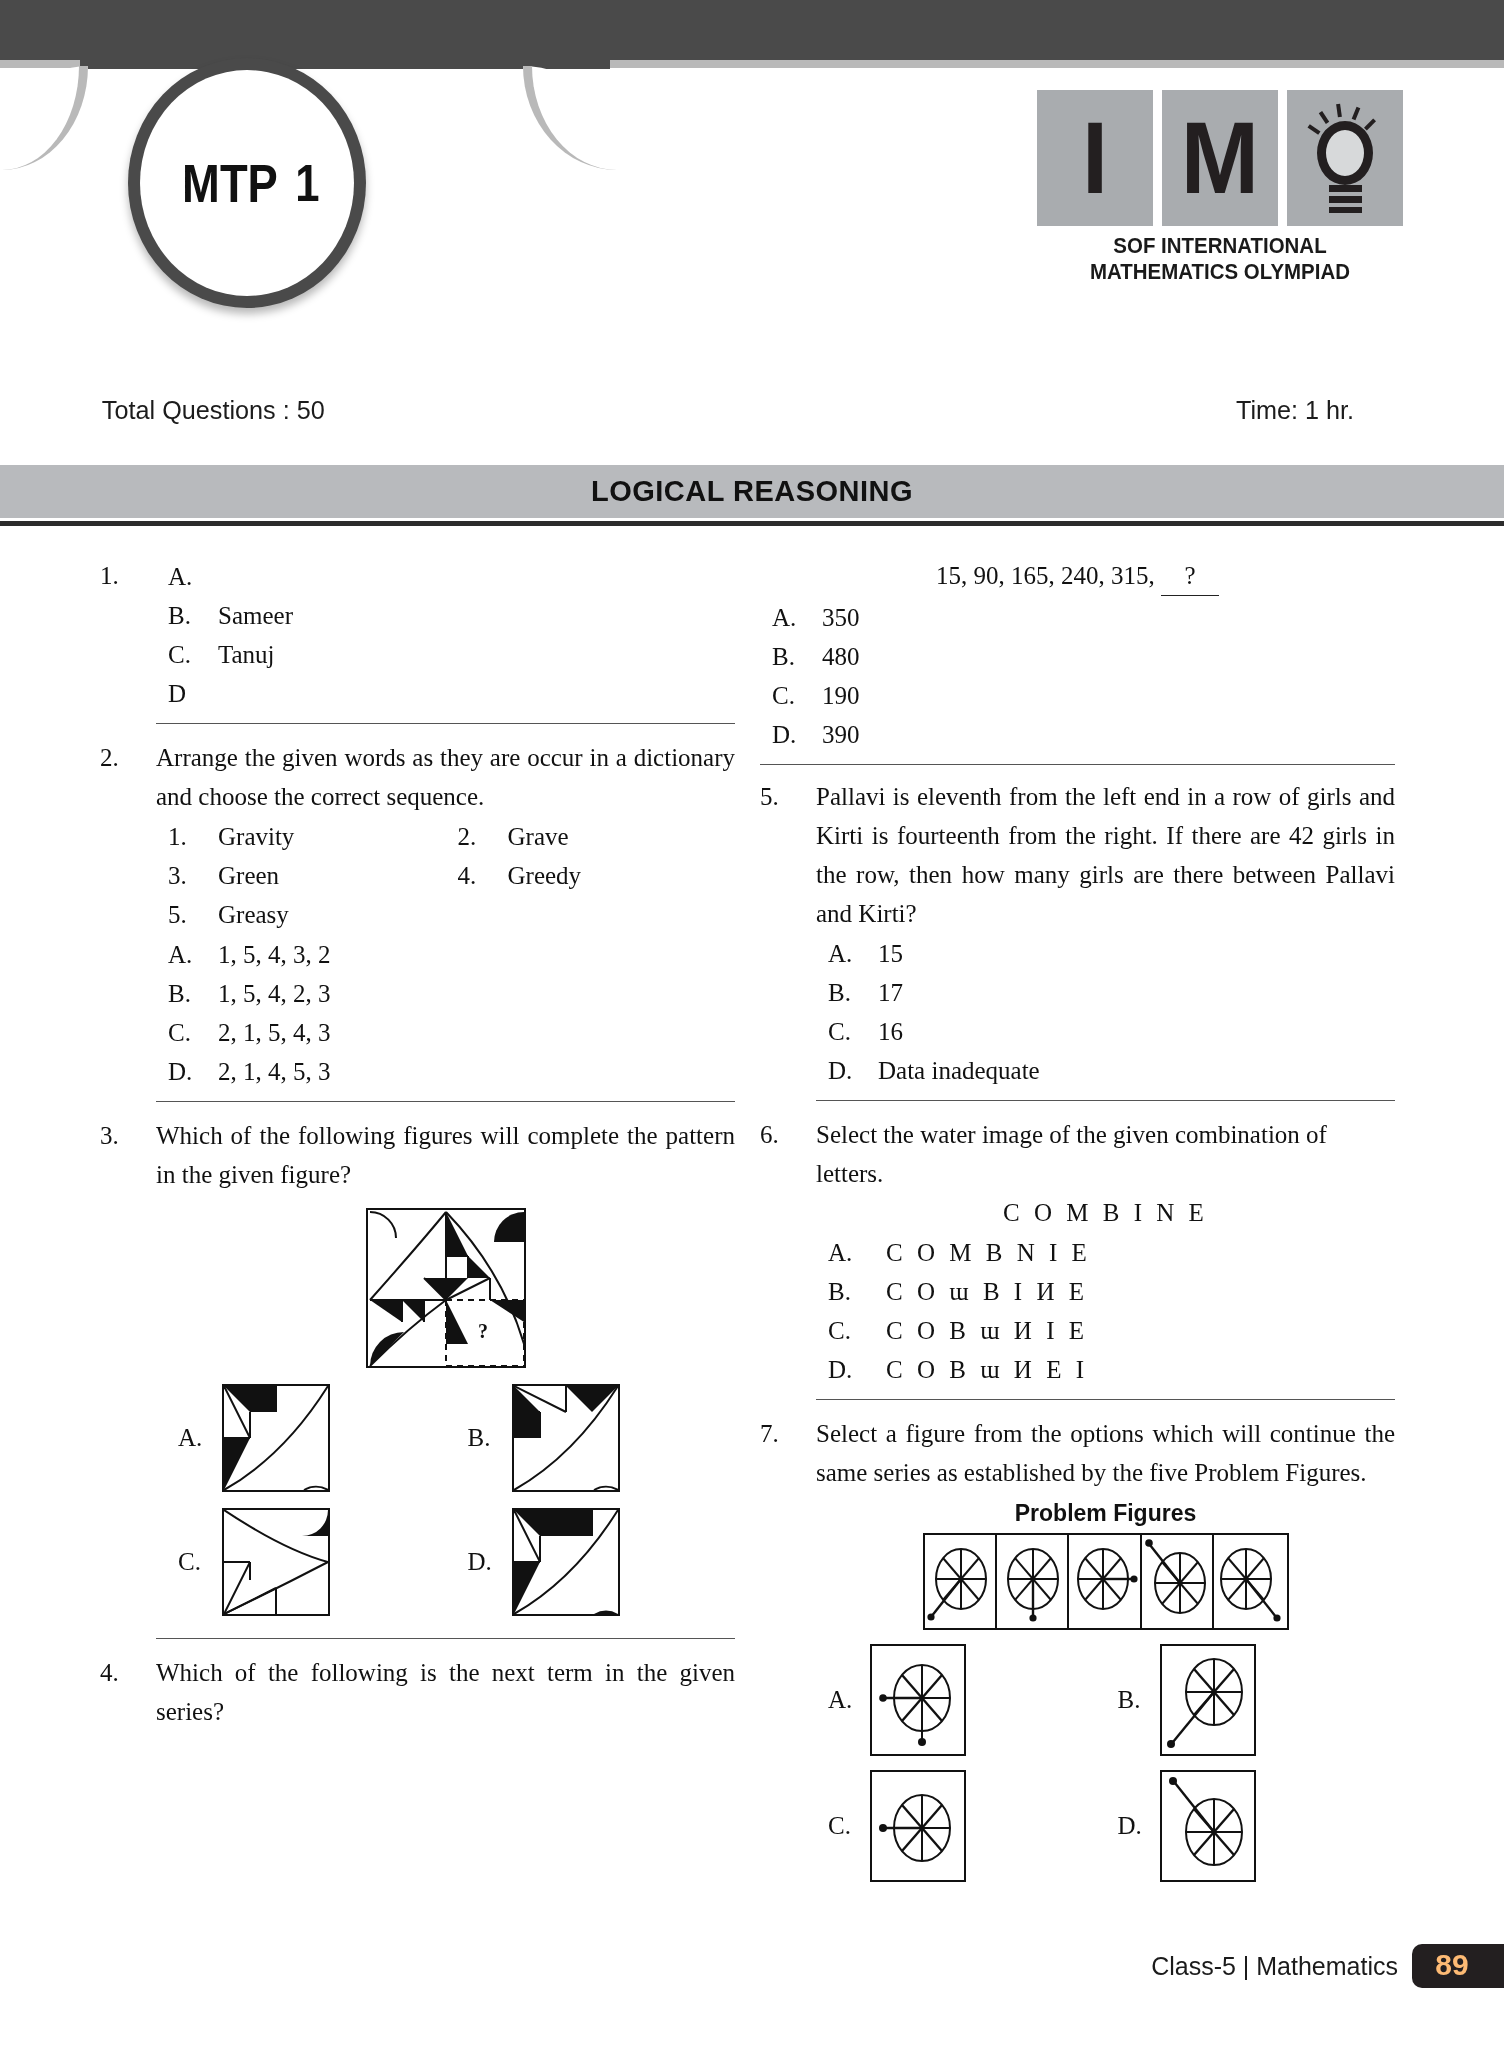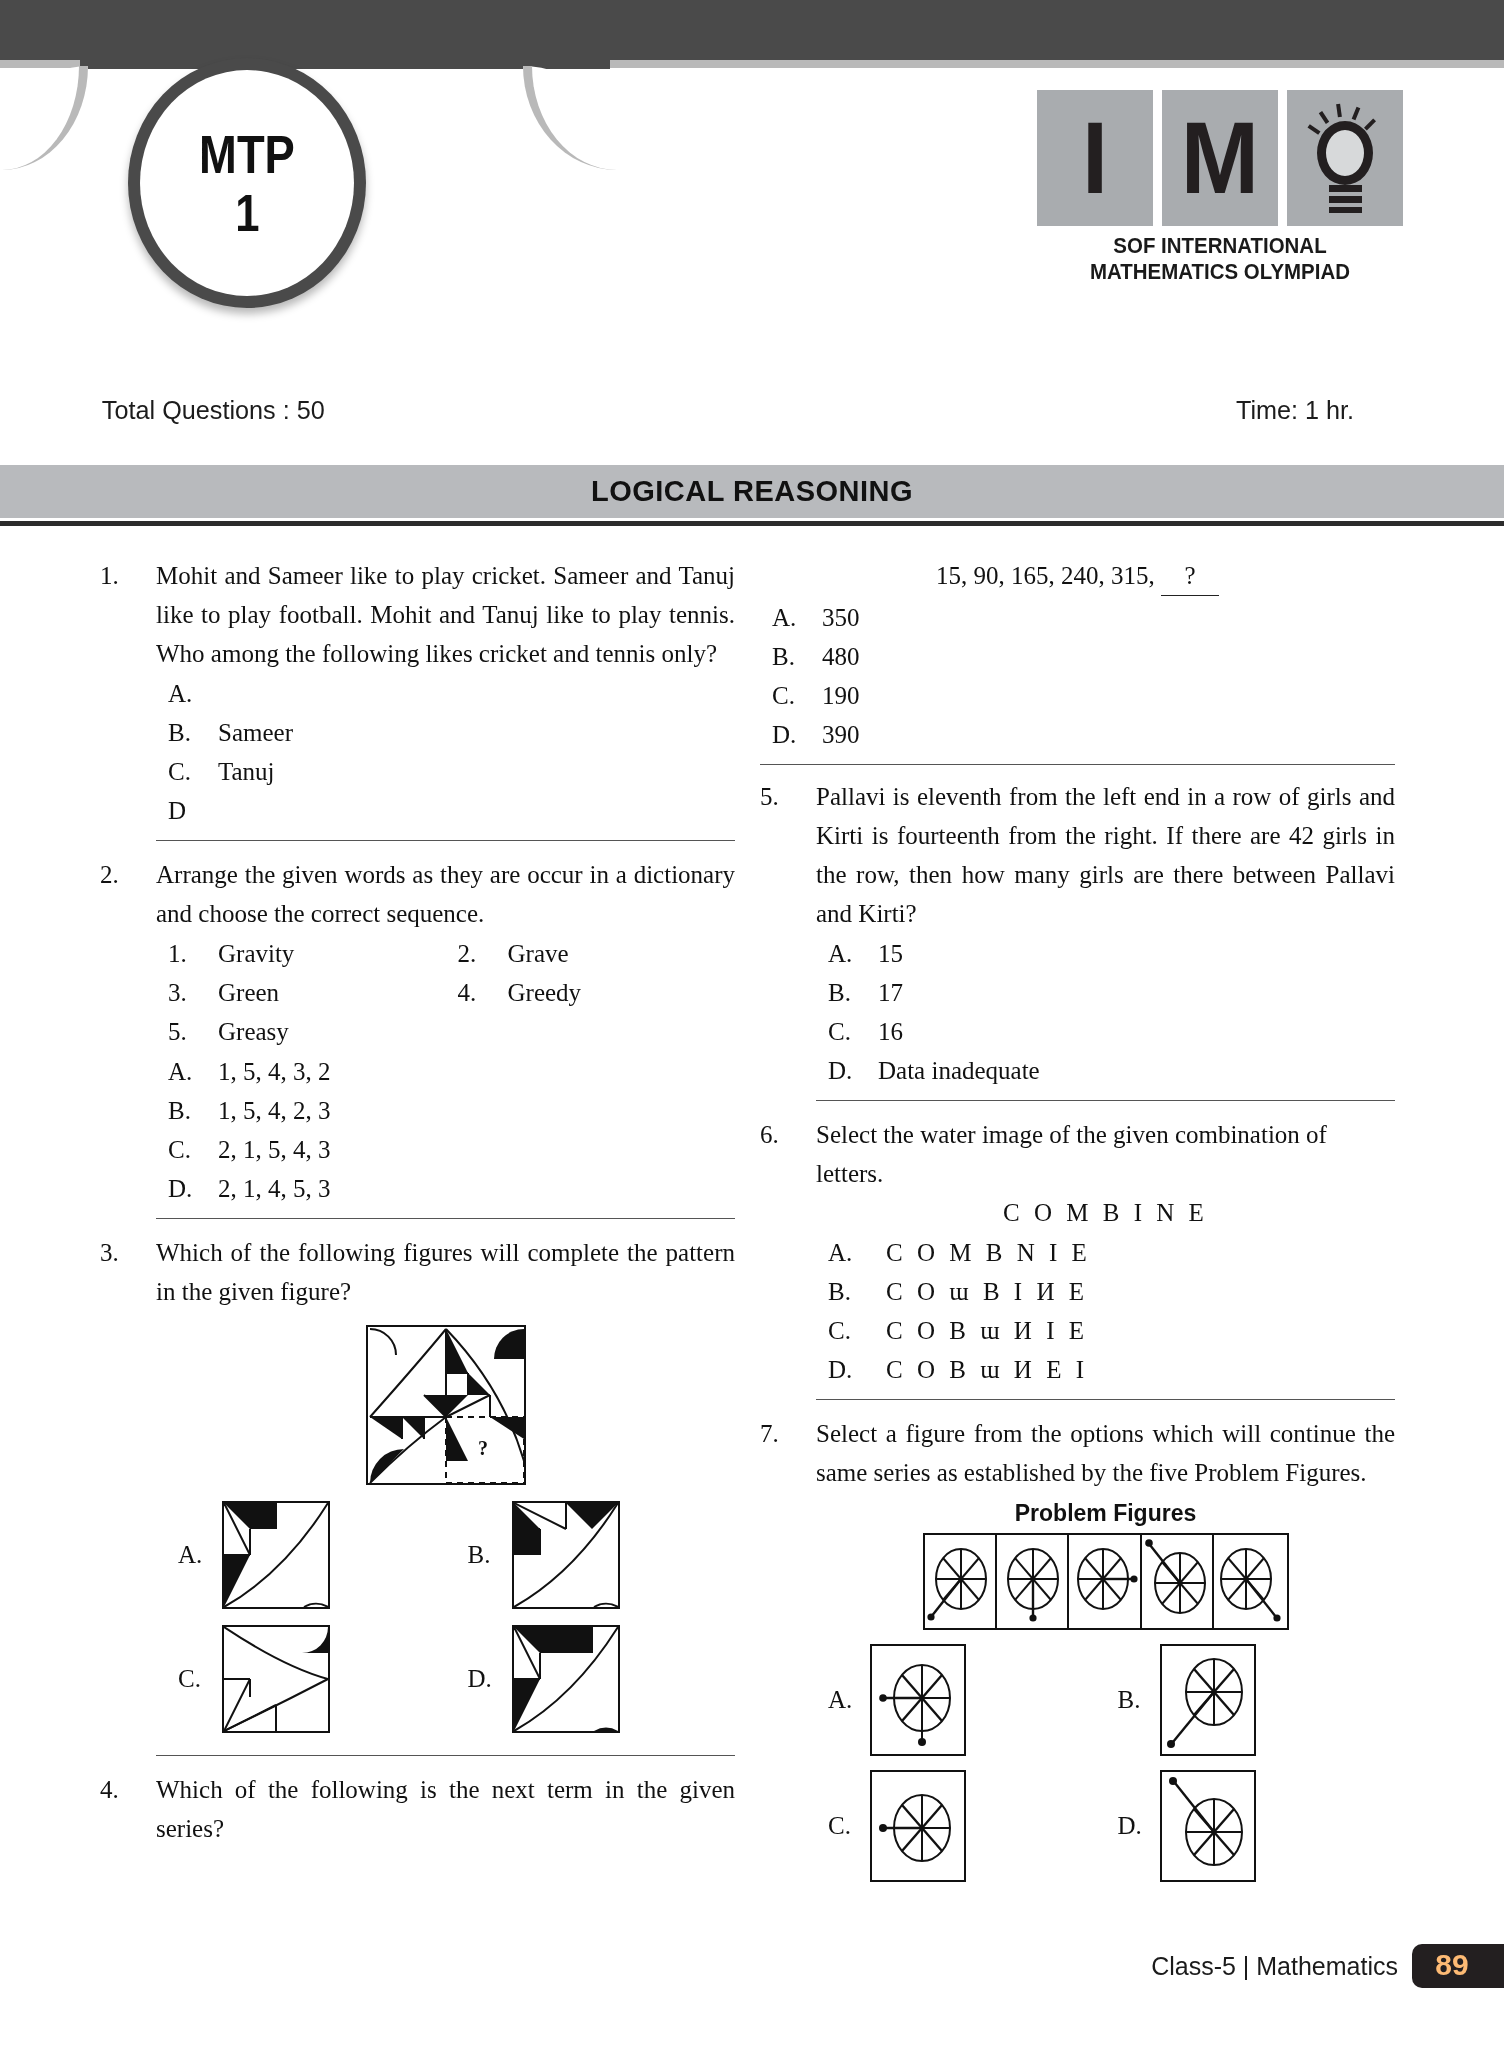--- a/index.html
+++ b/index.html
@@ -36,21 +36,21 @@
     width:238px; height:250px;
     border-radius:50%;
     background:#4a4a4a;
     box-shadow:0 6px 8px rgba(0,0,0,.28);
   }
   .mtp-oval-inner{
     position:absolute; left:12px; top:12px;
     width:214px; height:226px;
     border-radius:50%;
     background:#ffffff;
-    display:flex; flex-direction:column;
+    display:flex; flex-direction:row;
     align-items:center; justify-content:center;
     gap:6px;
   }
   .mtp-text{
     font-family:"Liberation Sans", sans-serif;
     font-weight:bold; font-size:54px; letter-spacing:0px; color:#111;
     line-height:1;
     transform:scaleX(.84);
   }
   .mtp-num{
@@ -303,21 +303,20 @@
 </div>
 <div class="section-rule"></div>
 
 <div class="cols">
 
   <div class="col col-left">
 
     <div class="q">
       <div class="q-num">1.</div>
       <div class="q-body">
-        <div class="q-text">Mohit and Sameer like to play cricket. Sameer and Tanuj like to play football. Mohit and Tanuj like to play tennis. Who among the following likes cricket and tennis only?</div>
         <div class="opts">
           <div class="opt">
             <span class="lbl">A.</span>
           </div>
           <div class="opt">
             <span class="lbl">B.</span>
             <span class="val">Sameer</span>
           </div>
           <div class="opt">
             <span class="lbl">C.</span>

